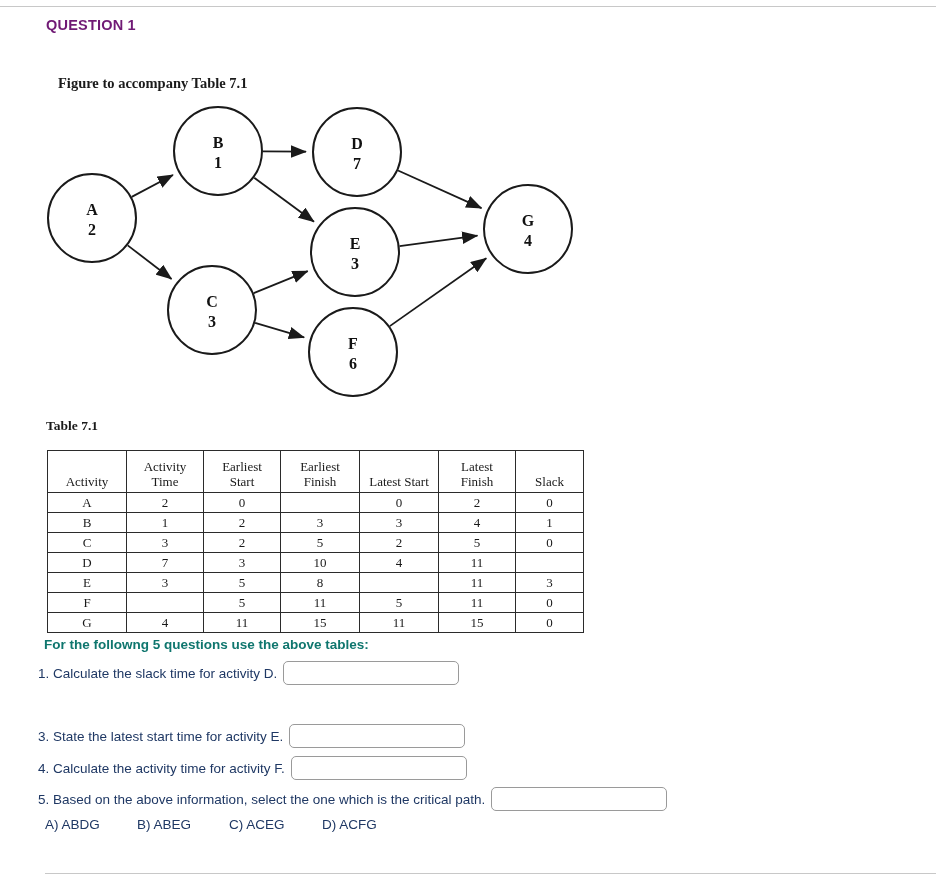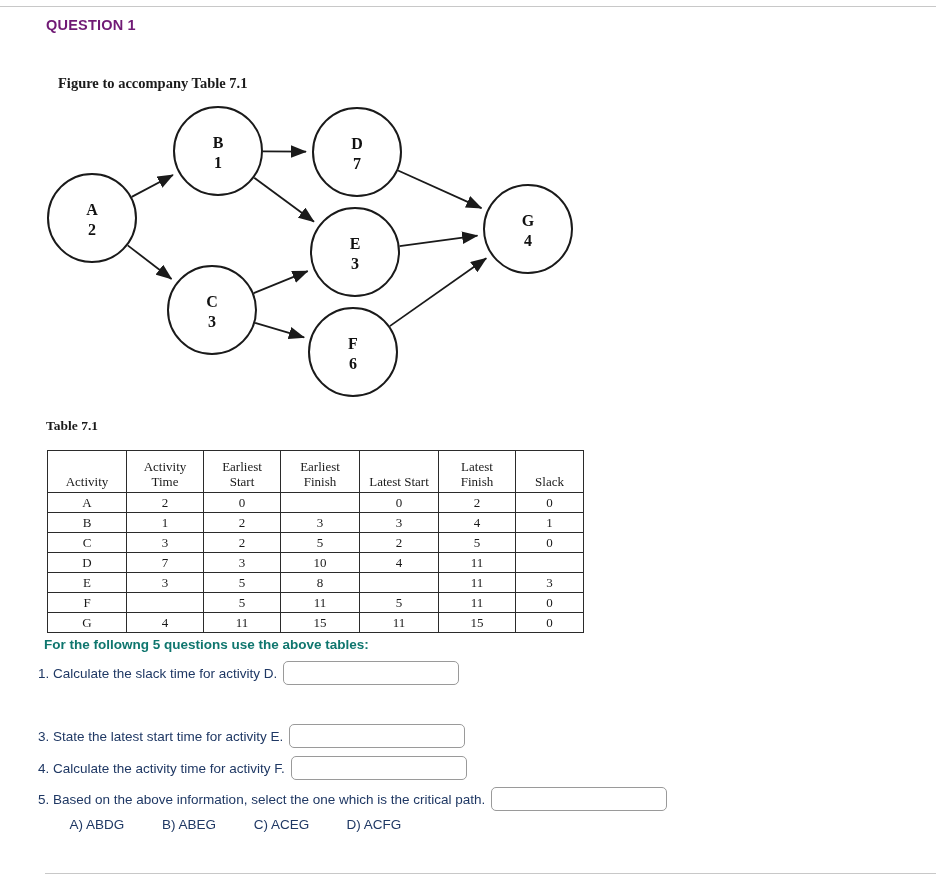--- a/index.html
+++ b/index.html
@@ -167,27 +167,26 @@
     box-sizing: border-box;
   }
   #q1 { top: 661px; }
   #q2 { top: 692px; }
   #q3 { top: 724px; }
   #q4 { top: 756px; }
   #q5 { top: 787px; }
 
   .choices {
     position: absolute;
-    left: 51px;
+    left: 45px;
     top: 817px;
     display: flex;
     font-size: 13.5px;
     color: #1f3864;
     font-family: "Liberation Sans", sans-serif;
-    text-align: center;
   }
   .choice {
     display: inline-block;
   }
   .choice.c0 { width: 92px; }
   .choice.c1 { width: 92px; }
   .choice.c2 { width: 93px; }
   .choice.c3 { width: 92px; }
 </style>
 </head>

